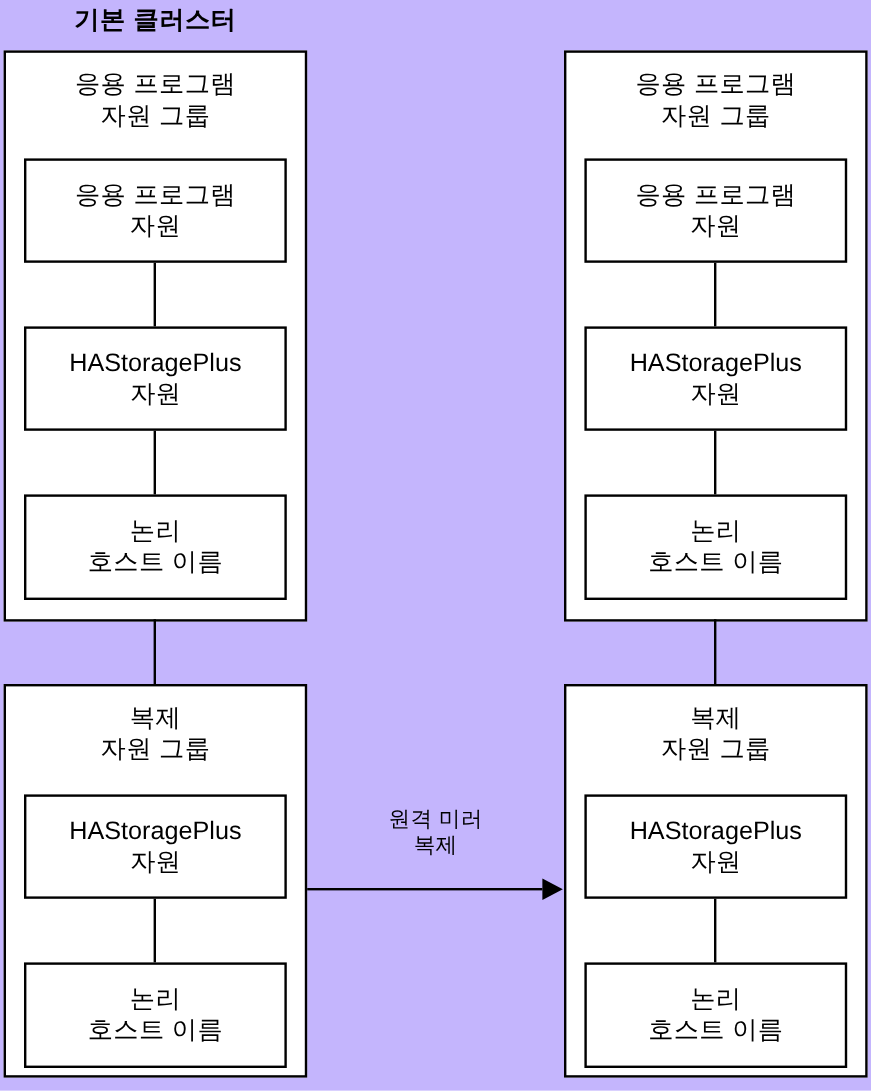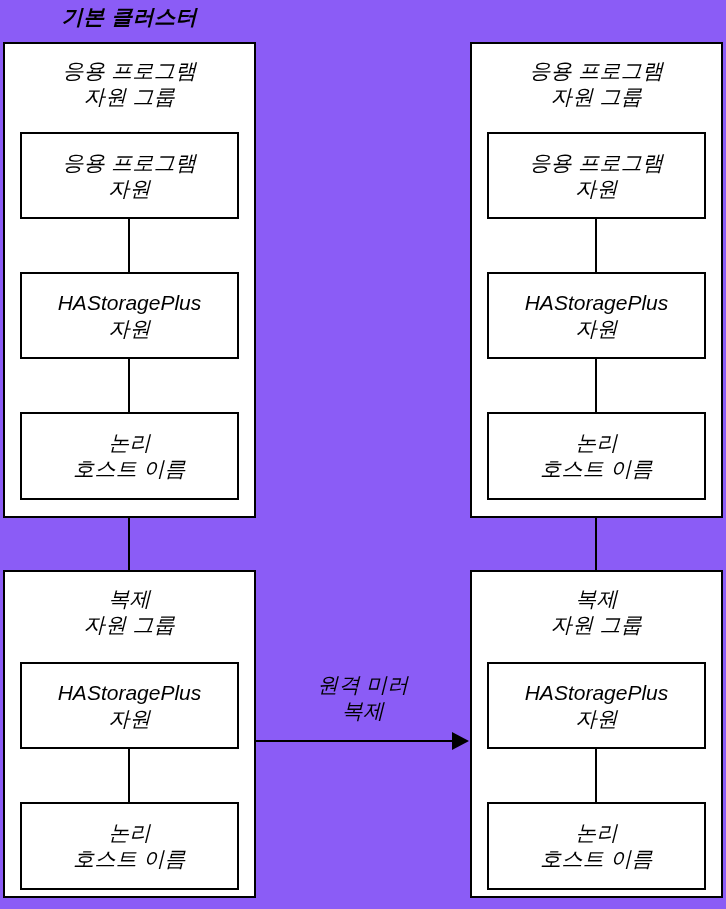--- a/index.html
+++ b/index.html
@@ -8,23 +8,22 @@
     background: #ffffff;
   }
   body {
     font-family: "Liberation Sans", "DejaVu Sans", sans-serif;
     color: #000000;
   }
   #canvas {
     position: relative;
     width: 726px;
     height: 909px;
-    background: #8b5cf6;
+    background: #c4b5fd;
     overflow: hidden;
-    font-style: italic;
   }
 
   
   .cluster-title {
     position: absolute;
     font-size: 21px;
     font-weight: bold;
     letter-spacing: 0.5px;
     text-align: center;
     white-space: nowrap;
@@ -87,21 +86,21 @@
     position: absolute;
     width: 0;
     height: 0;
     border-top: 9px solid transparent;
     border-bottom: 9px solid transparent;
     border-left: 17px solid #000000;
   }
   .arrow-label {
     position: absolute;
     text-align: center;
-    font-size: 21px;
+    font-size: 18px;
     line-height: 1.22;
     white-space: pre-line;
     letter-spacing: 0.3px;
   }
 </style>
 </head>
 <body>
 
 <div id="canvas">
 

